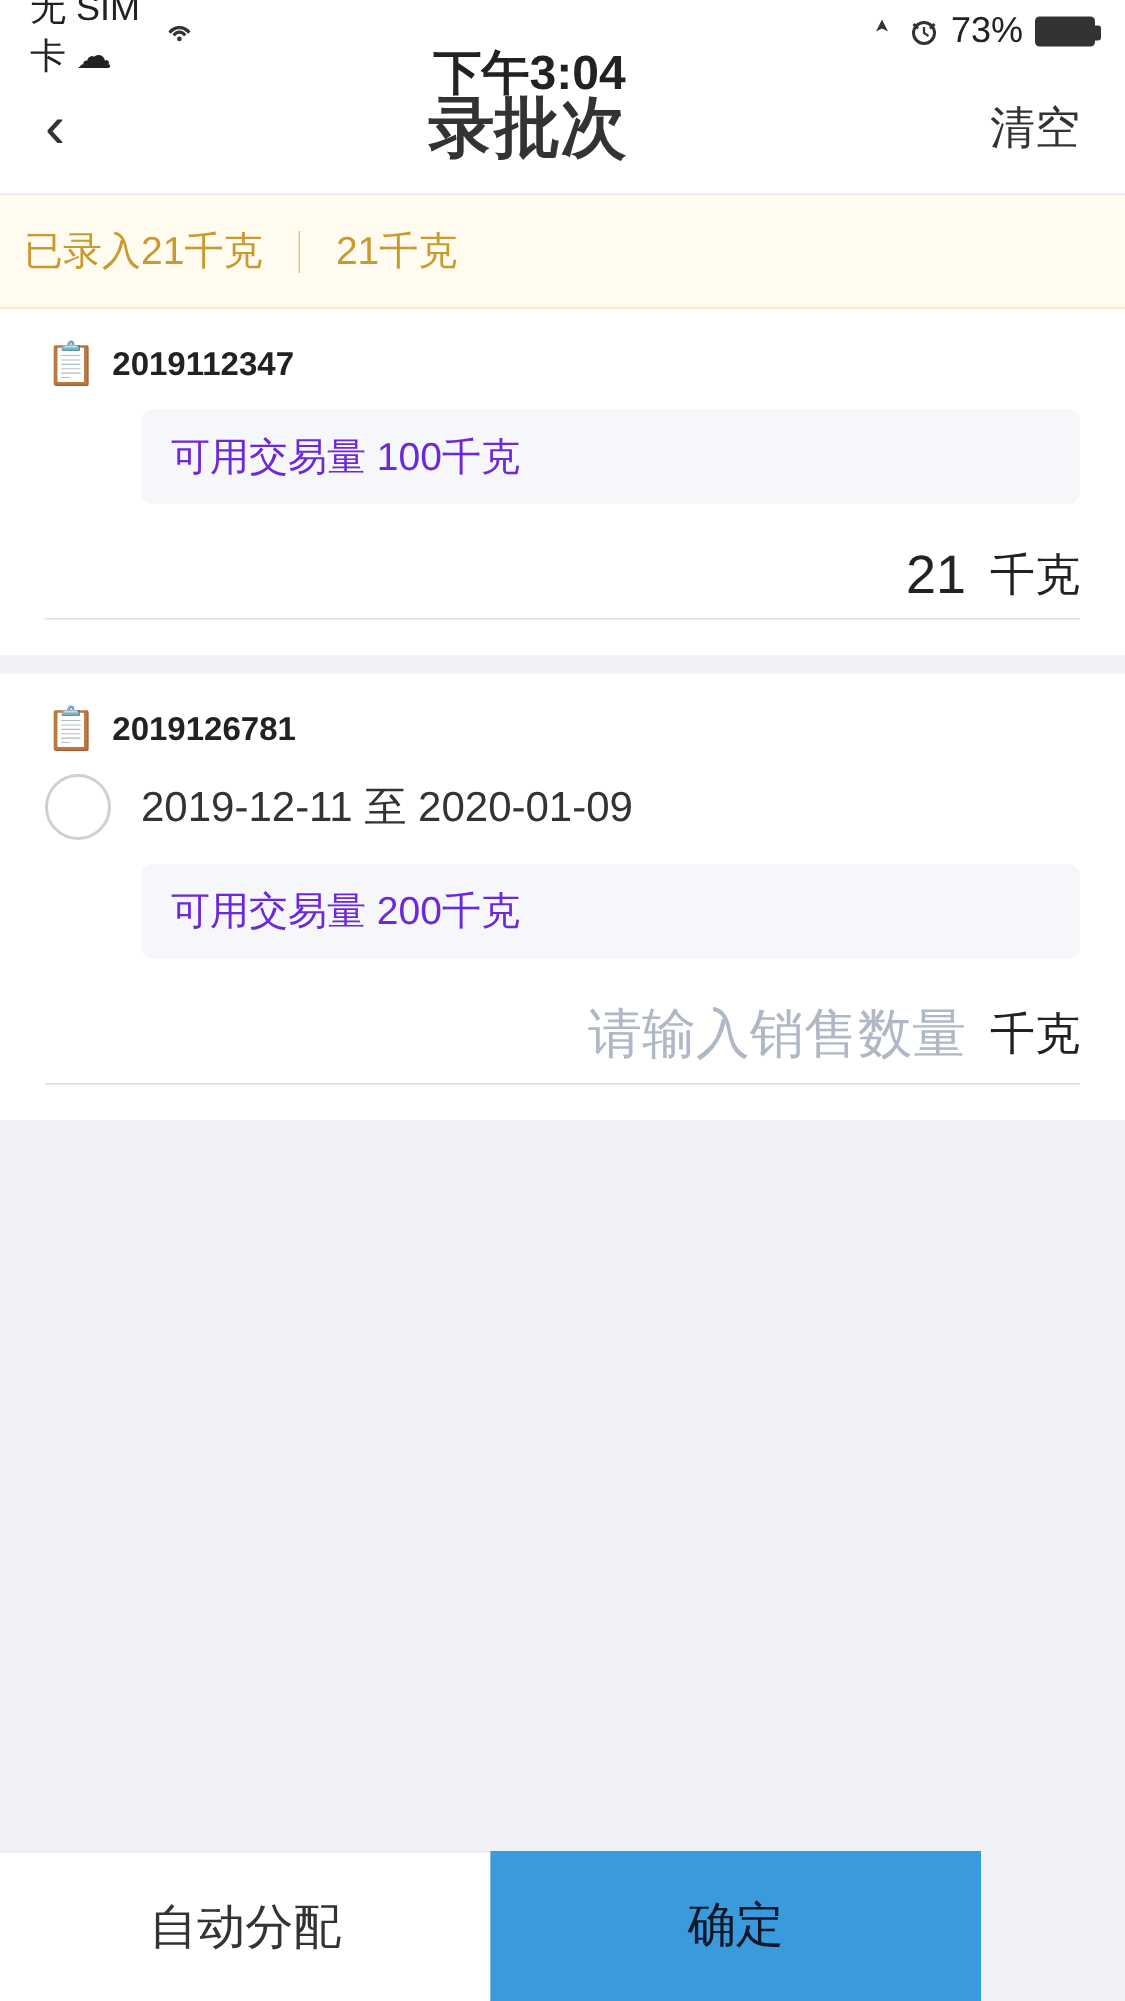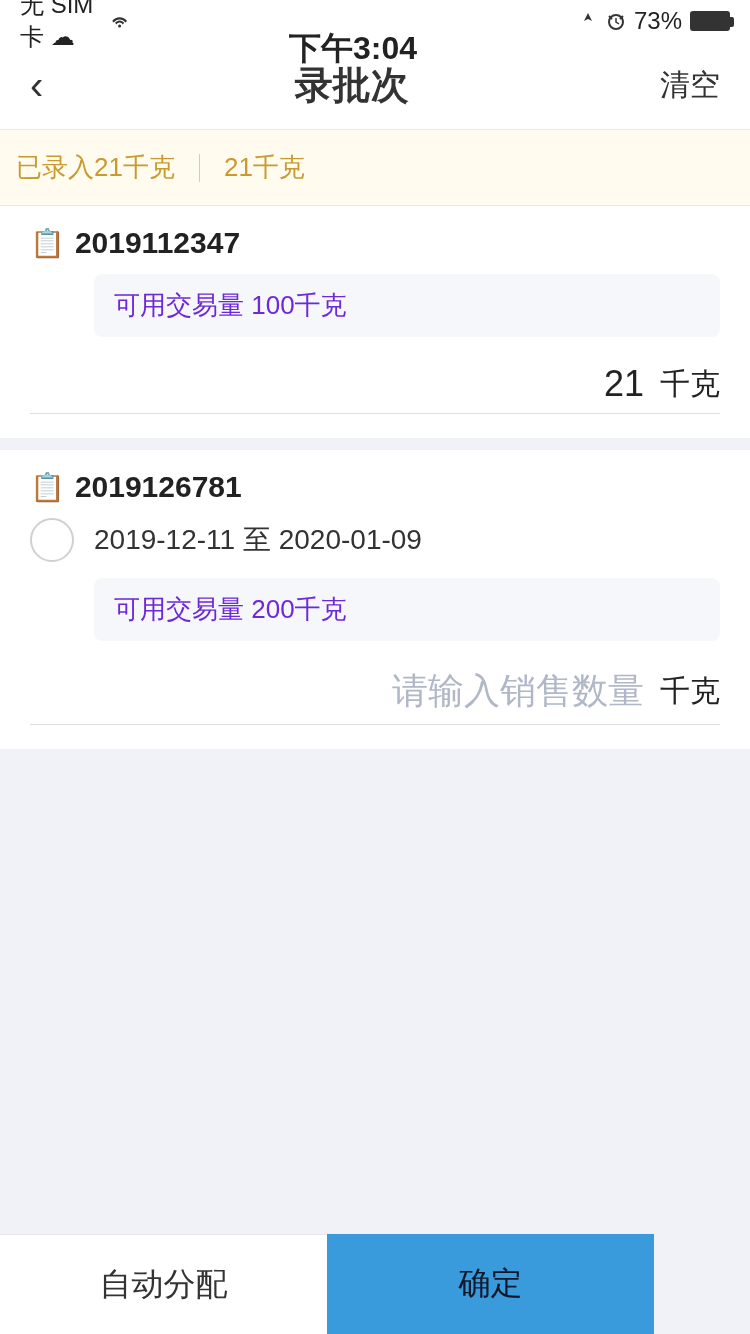--- a/index.html
+++ b/index.html
@@ -72,21 +72,21 @@
       justify-content: space-between;
       padding: 0 30px;
       border-bottom: 1px solid #e8e8e8;
     }
     .nav-back {
       font-size: 36px;
       color: #333;
       cursor: pointer;
     }
     .nav-title {
-      font-size: 38px;
+      font-size: 44px;
       font-weight: 600;
       color: #333;
     }
     .nav-action {
       font-size: 30px;
       color: #333;
       cursor: pointer;
     }
 
     
@@ -125,21 +125,21 @@
       display: flex;
       align-items: center;
       gap: 10px;
       margin-bottom: 14px;
     }
     .batch-icon {
       font-size: 28px;
       color: #555;
     }
     .batch-number {
-      font-size: 30px;
+      font-size: 22px;
       font-weight: 600;
       color: #222;
     }
 
     .batch-date-row {
       display: flex;
       align-items: center;
       gap: 20px;
       margin-bottom: 16px;
     }

